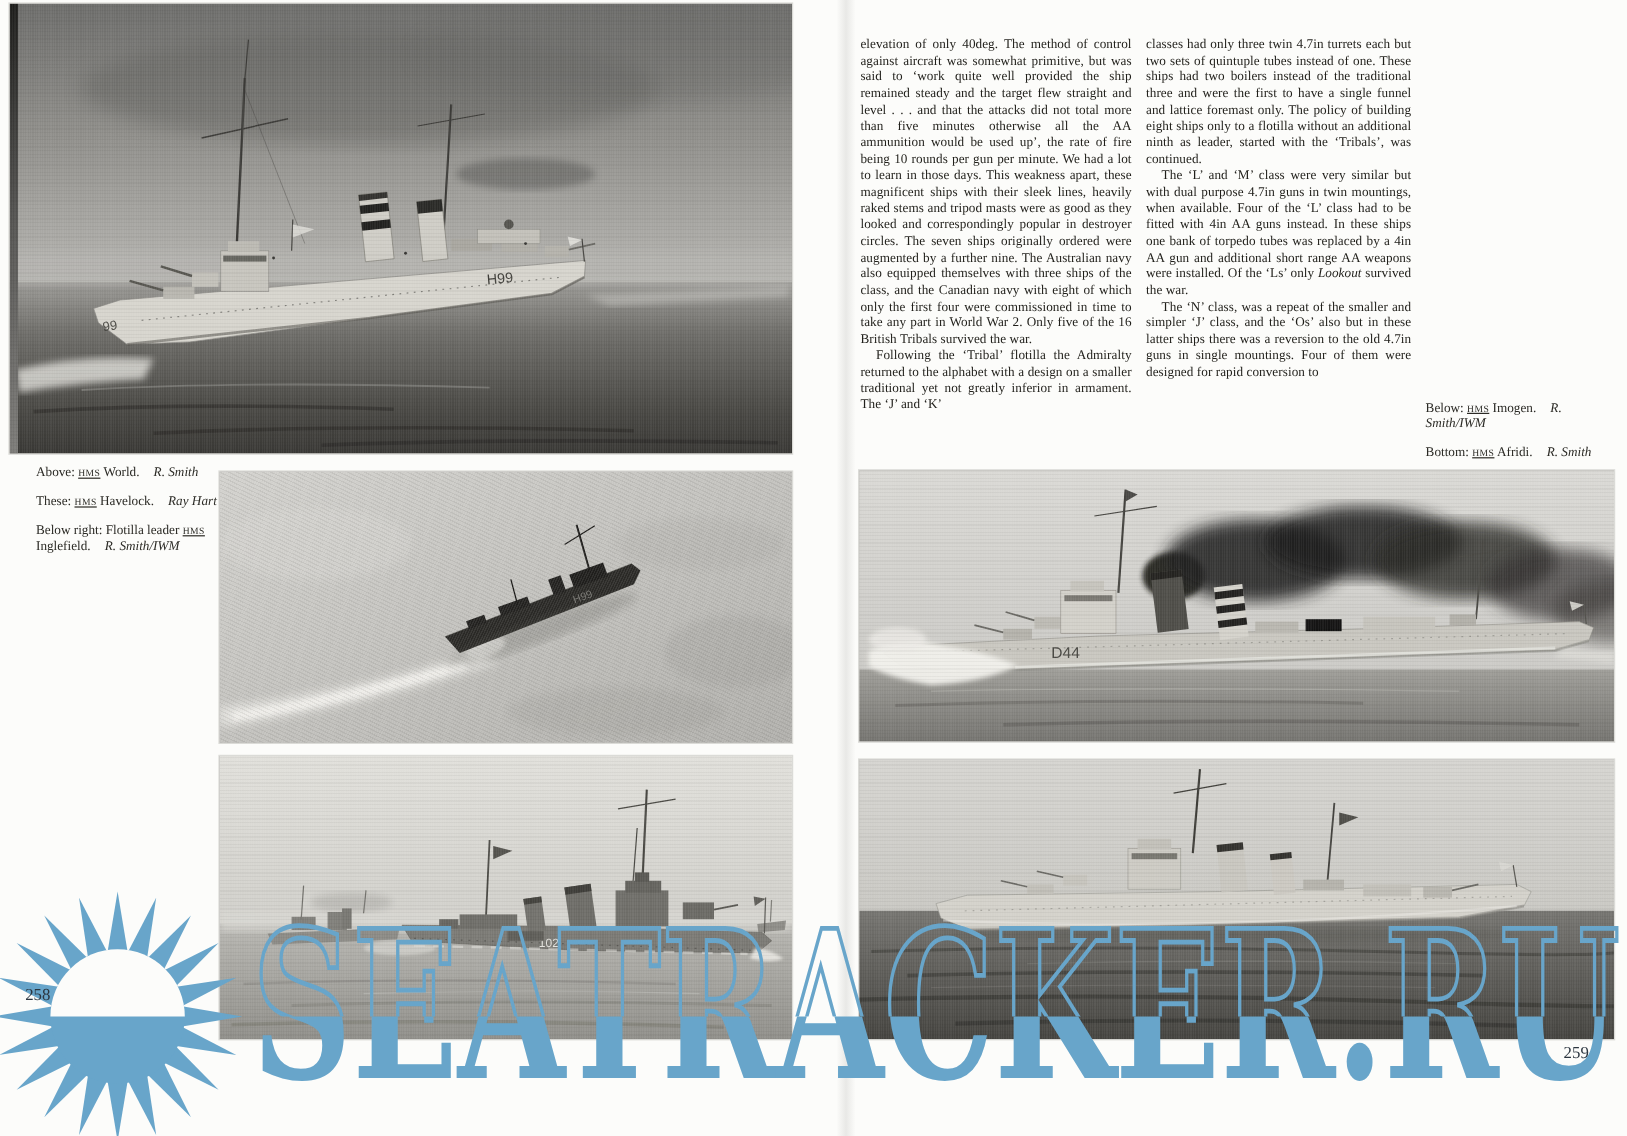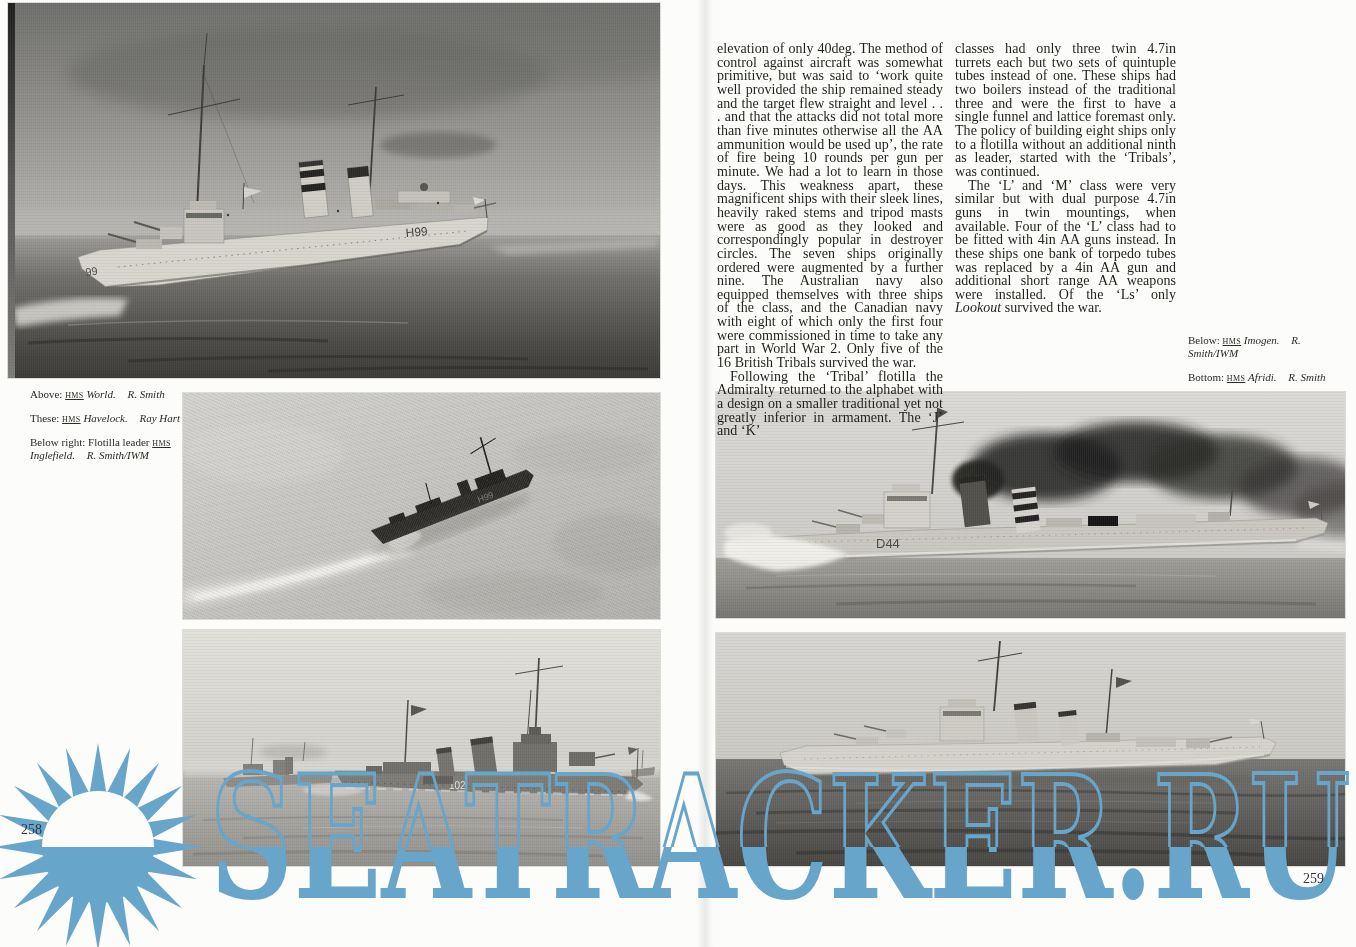--- a/index.html
+++ b/index.html
@@ -7,29 +7,29 @@
         font-family:"Liberation Serif","DejaVu Serif",serif;color:#26241f;}
   .gutter{position:absolute;left:697px;top:0;width:16px;height:947px;
           background:linear-gradient(90deg,rgba(0,0,0,0) 0%,rgba(60,60,55,.10) 50%,rgba(0,0,0,0) 100%);}
   .photo{position:absolute;overflow:hidden;background:#bdbcb8;box-shadow:0 0 0 1px rgba(120,118,112,.25);}
   .photo svg{display:block;}
   .grain{position:absolute;inset:0;pointer-events:none;
      background-image:repeating-linear-gradient(0deg,rgba(25,24,20,.045) 0 1px,rgba(0,0,0,0) 1px 3px),
                       repeating-linear-gradient(90deg,rgba(252,252,250,.05) 0 1px,rgba(0,0,0,0) 1px 2px);}
   .grain.heavy{background-image:repeating-linear-gradient(25deg,rgba(30,29,26,.07) 0 1px,rgba(0,0,0,0) 1px 3px),
                       repeating-linear-gradient(115deg,rgba(250,250,248,.08) 0 1px,rgba(0,0,0,0) 1px 2px);}
-  .col{position:absolute;top:42px;text-align:justify;font-size:14px;line-height:13.65px;
+  .col{position:absolute;top:31px;text-align:justify;font-size:11px;line-height:13.65px;
        letter-spacing:.05px;color:#201f1a;}
   .col p{margin:0;}
   .col p.indent{text-indent:13px;}
   .col i{font-style:italic;}
   .cap-block{position:absolute;font-size:11px;line-height:13px;color:#2b2a25;}
   .cap{margin:0 0 11px 0;}
   .cap .hms{font-variant:small-caps;letter-spacing:.4px;text-decoration:underline;}
-  .cap .shipname{font-style:italic;margin-top:44px;}
+  .cap .shipname{margin-top:44px;}
   .cap .credit{font-style:italic;margin-left:9px;}
   .pageno{position:absolute;font-size:14px;color:#2c3640;z-index:6;}
   .watermark{position:absolute;inset:0;width:1356px;height:947px;z-index:5;pointer-events:none;}
   .wm-fill{fill:var(--wm,#68a5ca);}
   .wm-outline{fill:none;stroke:var(--wm,#68a5ca);stroke-width:4px;}
   .wm-text{font-family:"DejaVu Serif","Liberation Serif",serif;font-weight:bold;font-size:171px;}
   .hullnum{font-family:"Liberation Sans","DejaVu Sans",sans-serif;}
 </style>
 </head>
 <body>
@@ -380,20 +380,21 @@
     <div class="grain"></div>
   </div>
 
   <div class="col" style="left:717px;width:226px;">
     <p>elevation of only 40deg. The method of control against aircraft was somewhat primitive, but was said to ‘work quite well provided the ship remained steady and the target flew straight and level . . . and that the attacks did not total more than five minutes otherwise all the AA ammunition would be used up’, the rate of fire being 10 rounds per gun per minute. We had a lot to learn in those days. This weakness apart, these magnificent ships with their sleek lines, heavily raked stems and tripod masts were as good as they looked and correspondingly popular in destroyer circles. The seven ships originally ordered were augmented by a further nine. The Australian navy also equipped themselves with three ships of the class, and the Canadian navy with eight of which only the first four were commissioned in time to take any part in World War 2. Only five of the 16 British Tribals survived the war.</p>
     <p class="indent">Following the ‘Tribal’ flotilla the Admiralty returned to the alphabet with a design on a smaller traditional yet not greatly inferior in armament. The ‘J’ and ‘K’</p>
   </div>
   <div class="col" style="left:955px;width:221px;">
     <p>classes had only three twin 4.7in turrets each but two sets of quintuple tubes instead of one. These ships had two boilers instead of the traditional three and were the first to have a single funnel and lattice foremast only. The policy of building eight ships only to a flotilla without an additional ninth as leader, started with the ‘Tribals’, was continued.</p>
     <p class="indent">The ‘L’ and ‘M’ class were very similar but with dual purpose 4.7in guns in twin mountings, when available. Four of the ‘L’ class had to be fitted with 4in AA guns instead. In these ships one bank of torpedo tubes was replaced by a 4in AA gun and additional short range AA weapons were installed. Of the ‘Ls’ only <i>Lookout</i> survived the war.</p>
+    <p class="indent">The ‘N’ class, was a repeat of the smaller and simpler ‘J’ class, and the ‘Os’ also but in these latter ships there was a reversion to the old 4.7in guns in single mountings. Four of them were designed for rapid conversion to</p>
   </div>
 
   <div class="cap-block" style="left:30px;top:388px;width:175px;">
     <p class="cap">
       <span>Above:</span>
       <span class="hms">hms</span>
       <span class="shipname">World.</span>
       <span class="credit">R. Smith</span>
     </p>
     <p class="cap">

